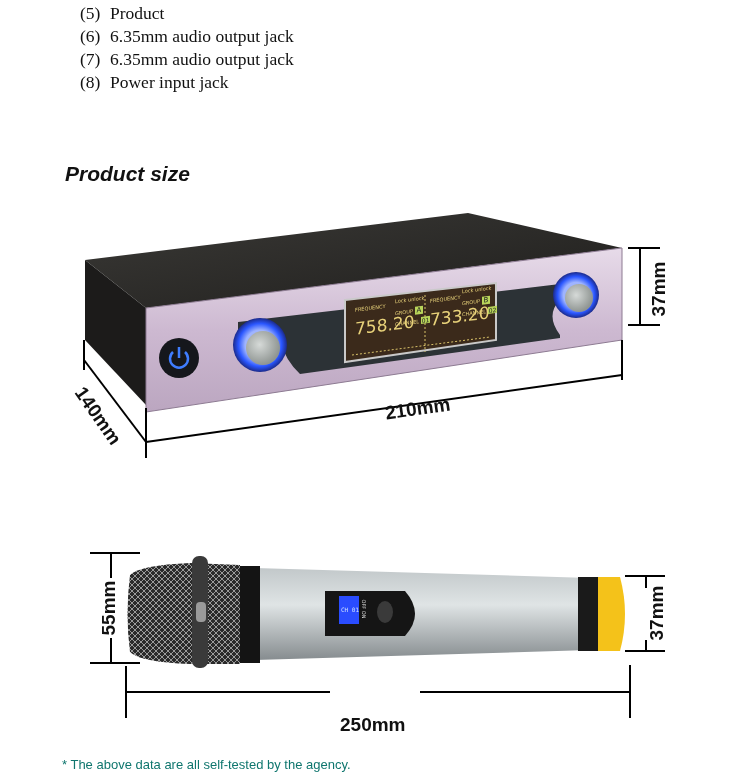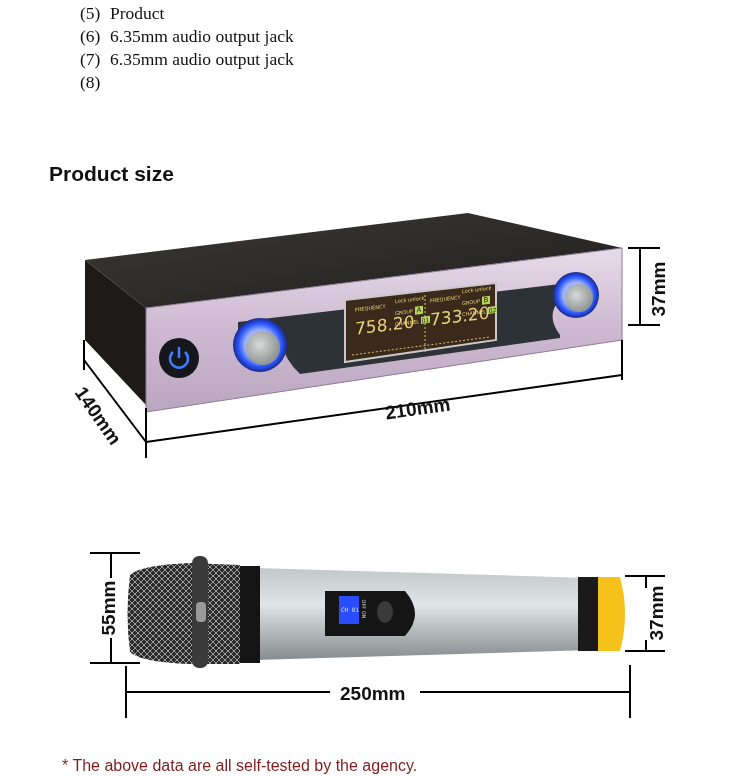--- a/index.html
+++ b/index.html
@@ -3,43 +3,44 @@
 <meta charset="utf-8">
 <style>
   * { margin:0; padding:0; box-sizing:border-box; }
   html, body { width:750px; height:776px; background:#fff; overflow:hidden; }
   body { position:relative; font-family:"Liberation Sans", sans-serif; color:#000; }
 
   .parts-list { position:absolute; left:80px; top:2px; font-family:"Liberation Serif", serif; font-size:17.5px; line-height:23px; color:#111; }
   .parts-list .row { display:flex; }
   .parts-list .num { width:30px; }
 
-  .section-title { position:absolute; left:49px; top:162px; font-size:21px; font-weight:bold; color:#111; }
+  .section-title { position:absolute; left:65px; top:162px; font-size:21px; font-weight:bold; color:#111;font-style:italic; }
   .dim-label { position:absolute; font-weight:bold; font-size:19px; color:#111; white-space:nowrap; }
 
-  .footnote { position:absolute; left:62px; top:757px; font-size:16px; color:#7f1d1d; }
+  .footnote { position:absolute; left:62px; top:757px; font-size:13px; color:#0f766e; }
 </style>
 </head>
 <body>
 
 <div class="parts-list">
   <div class="row">
       <span class="num">(5)</span>
       <span>Product</span>
     </div>
   <div class="row">
       <span class="num">(6)</span>
       <span>6.35mm audio output jack</span>
     </div>
   <div class="row">
       <span class="num">(7)</span>
       <span>6.35mm audio output jack</span>
     </div>
   <div class="row">
       <span class="num">(8)</span>
+      <span>Power input jack</span>
     </div>
 </div>
 
 <div class="section-title">Product size</div>
 
 <svg style="position:absolute;left:0;top:0" width="750" height="470" viewBox="0 0 750 470">
   <defs>
     <linearGradient id="panelG" x1="0" y1="0" x2="0" y2="1">
       <stop offset="0" stop-color="#e7dbe9"></stop>
         <stop offset="0.5" stop-color="#cdb9d1"></stop>
@@ -154,16 +155,16 @@
   <line x1="625" y1="576" x2="665" y2="576" stroke="#000" stroke-width="2"></line>
   <line x1="625" y1="651" x2="665" y2="651" stroke="#000" stroke-width="2"></line>
   <line x1="646" y1="576" x2="646" y2="588" stroke="#000" stroke-width="2"></line>
   <line x1="646" y1="640" x2="646" y2="651" stroke="#000" stroke-width="2"></line>
 </svg>
 
 <div style="position:absolute;left:340px;top:606px;width:20px;font-size:6px;color:#cfe0ff;text-align:center;font-family:'DejaVu Sans Mono',monospace;">CH 01</div>
 <div style="position:absolute;left:355px;top:606px;font-size:5px;color:#ddd;transform:rotate(90deg);font-family:'DejaVu Sans',sans-serif;">OFF ON</div>
 
 <div class="dim-label" style="left:82px;top:597px;transform:rotate(-90deg);">55mm</div>
-<div class="dim-label" style="left:340px;top:683px;">250mm</div>
+<div class="dim-label" style="left:340px;top:714px;">250mm</div>
 <div class="dim-label" style="left:630px;top:602px;transform:rotate(-90deg);">37mm</div>
 
 <div class="footnote">* The above data are all self-tested by the agency.</div>
 
 </body></html>

